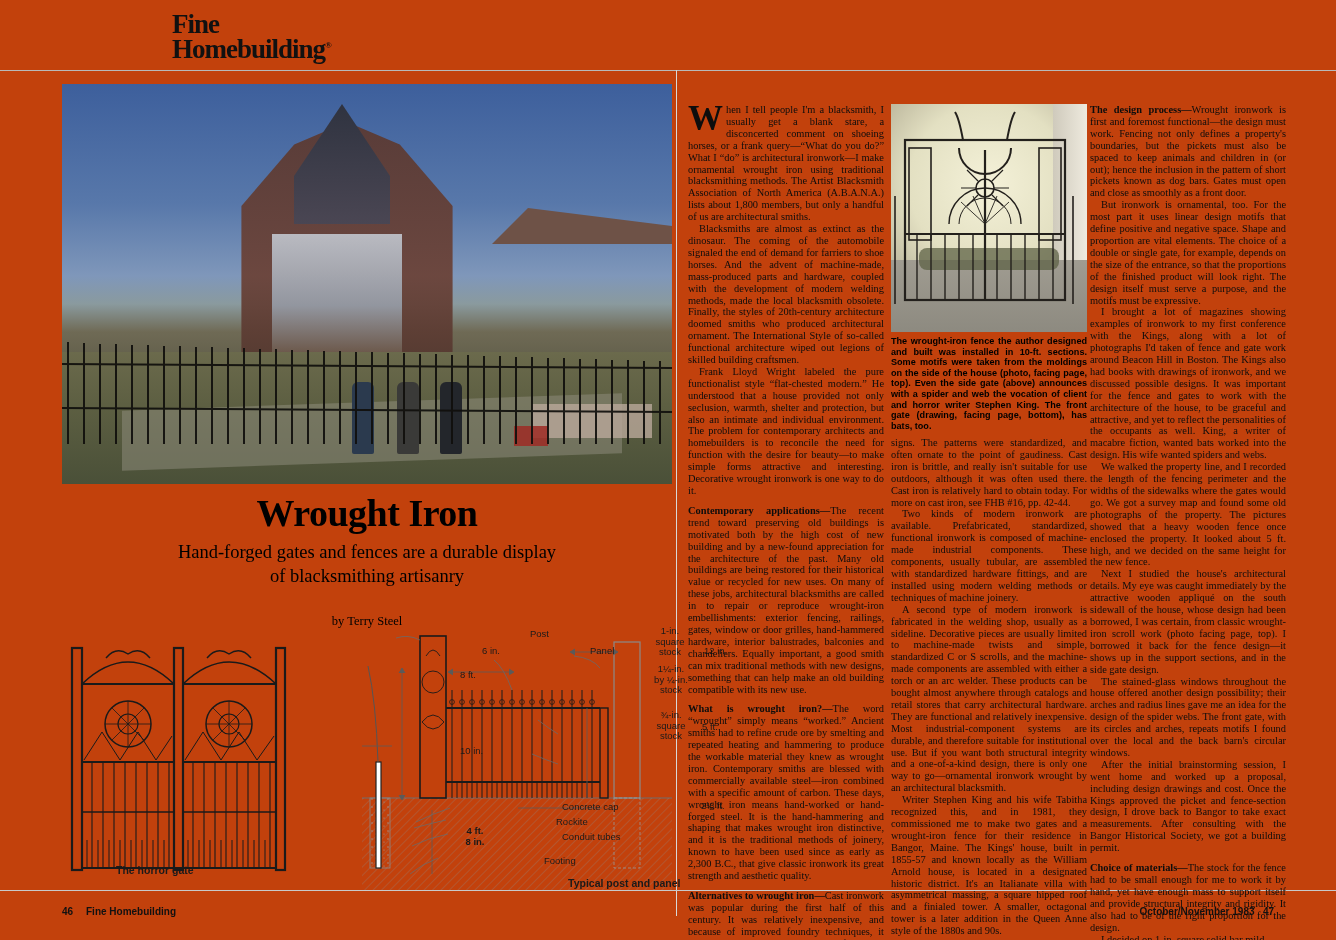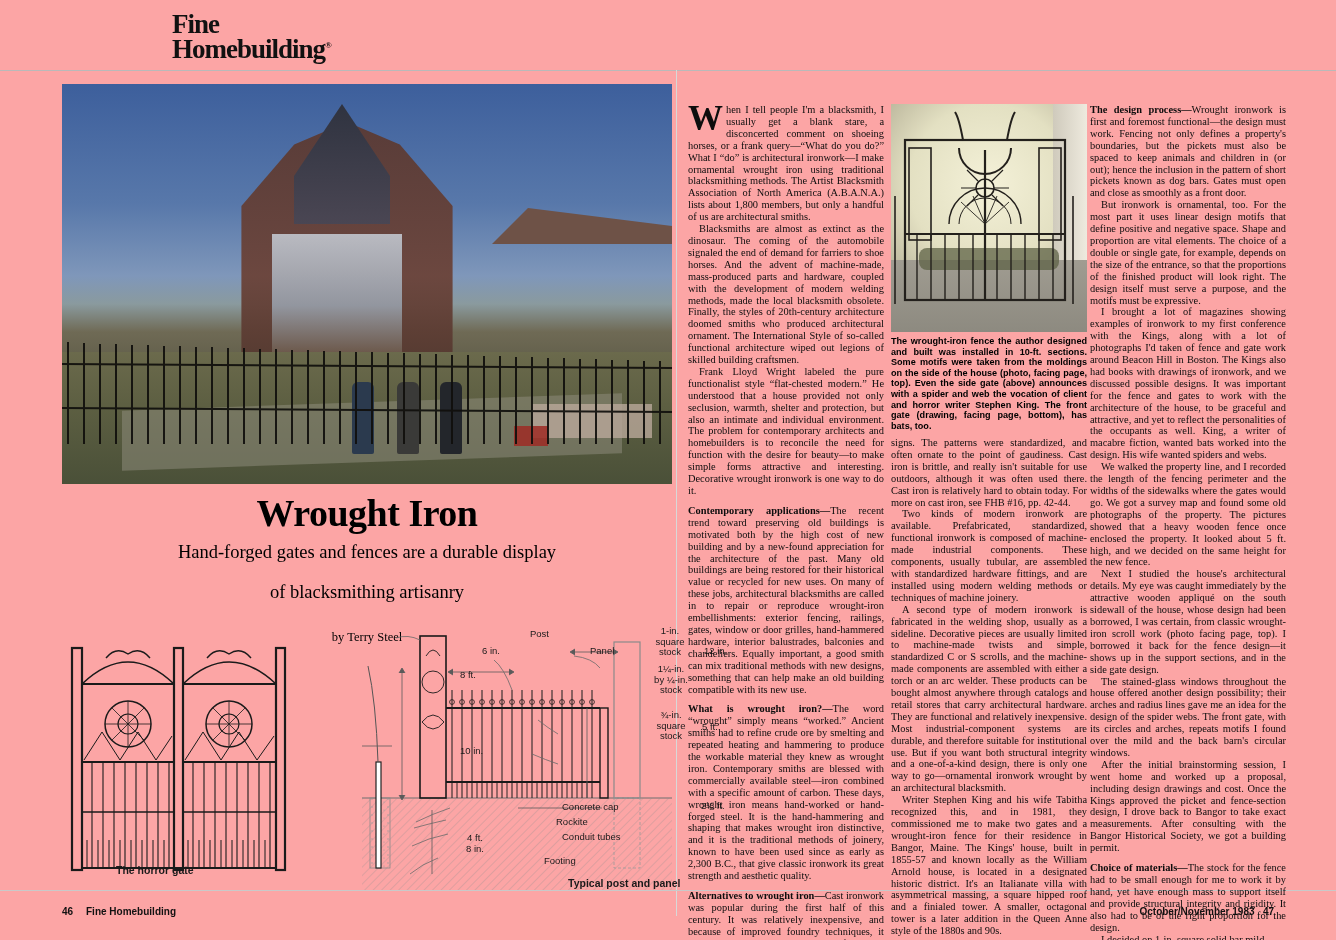--- a/index.html
+++ b/index.html
@@ -1,18 +1,18 @@
 <!DOCTYPE html>
 <html><head>
 <meta charset="utf-8">
 <style>
   html,body{margin:0;padding:0;background:#ffffff;}
   body{width:1336px;height:940px;overflow:hidden;
        font-family:"Liberation Serif",serif;color:#000;}
-  .page{position:relative;width:1336px;height:940px;background:#fca5a5;}
+  .page{position:relative;width:1336px;height:940px;background:#c2410c;}
 
   
   .masthead{position:absolute;left:172px;top:12px;width:220px;height:52px;}
   .masthead .line{font-family:"Liberation Serif",serif;font-weight:bold;
      letter-spacing:-1px;color:#111;line-height:0.92;}
   .masthead .l1{font-size:27px;}
   .masthead .l2{font-size:27px;}
   .masthead .reg{font-size:9px;vertical-align:super;font-weight:bold;}
 
   .rule-top{position:absolute;left:0;top:70px;width:1336px;height:1px;background:#b9b9b9;}
@@ -172,21 +172,21 @@
           <line x1="582" y1="27" x2="582" y2="110"></line>
             <line x1="598" y1="27" x2="598" y2="110"></line>
         </g>
       </g>
     </svg>
   </div>
 
   <div class="title-block">
     <div class="title">Wrought Iron</div>
     <div class="subtitle">Hand-forged gates and fences are a durable display</div>
-    <div class="subtitle" style="margin-top:16px">of blacksmithing artisanry</div>
+    <div class="subtitle" style="margin-top:0">of blacksmithing artisanry</div>
     <div class="byline">by Terry Steel</div>
   </div>
 
   <div class="drawing">
 
     <svg class="gate" width="300" height="278" viewBox="0 0 300 278">
       <g stroke="#1a1a1a" fill="none">
 
         <rect x="10" y="36" width="10" height="222" stroke-width="2.2"></rect>
         <rect x="112" y="36" width="9" height="222" stroke-width="2.2"></rect>
@@ -389,21 +389,21 @@
     <div class="dwg-label" style="left:420px;top:34px;text-align:right;">6 in.</div>
     <div class="dwg-label ctr" style="left:586px;top:52px;width:46px;white-space:pre;">1¼-in.
 by ¼-in.
 stock</div>
     <div class="dwg-label ctr" style="left:588px;top:98px;width:42px;white-space:pre;">¾-in.
 square
 stock</div>
     <div class="dwg-label" style="left:640px;top:110px;">5 ft.</div>
     <div class="dwg-label" style="left:398px;top:58px;">8 ft.</div>
     <div class="dwg-label" style="left:398px;top:134px;">10 in.</div>
-    <div class="dwg-label ctr" style="left:398px;top:221px;width:30px;white-space:pre;">4 ft.
+    <div class="dwg-label ctr" style="left:398px;top:214px;width:30px;white-space:pre;font-weight:bold;">4 ft.
 8 in.</div>
     <div class="dwg-label" style="left:604px;top:189px;margin-left:35px;">2½ ft.</div>
     <div class="dwg-label" style="left:500px;top:190px;">Concrete cap</div>
     <div class="dwg-label" style="left:494px;top:205px;">Rockite</div>
     <div class="dwg-label" style="left:500px;top:220px;">Conduit tubes</div>
     <div class="dwg-label" style="left:482px;top:244px;">Footing</div>
     <div class="dwg-label bold" style="left:506px;top:266px;">Typical post and panel</div>
   </div>
 
   <div class="rule-bottom"></div>
@@ -478,19 +478,19 @@
     <p>A second type of modern ironwork is fabricated in the welding shop, usually as a sideline. Decorative pieces are usually limited to machine-made twists and simple, standardized C or S scrolls, and the machine-made components are assembled with either a torch or an arc welder. These products can be bought almost anywhere through catalogs and retail stores that carry architectural hardware. They are functional and relatively inexpensive. Most industrial-component systems are durable, and therefore suitable for institutional use. But if you want both structural integrity and a one-of-a-kind design, there is only one way to go—ornamental ironwork wrought by an architectural blacksmith.</p>
     <p>Writer Stephen King and his wife Tabitha recognized this, and in 1981, they commissioned me to make two gates and a wrought-iron fence for their residence in Bangor, Maine. The Kings' house, built in 1855-57 and known locally as the William Arnold house, is located in a designated historic district. It's an Italianate villa with asymmetrical massing, a square hipped roof and a finialed tower. A smaller, octagonal tower is a later addition in the Queen Anne style of the 1880s and 90s.</p>
   </div>
 
   <div class="col c3">
     <p class="noind"><b class="run">The design process—</b><span>Wrought ironwork is first and foremost functional—the design must work. Fencing not only defines a property's boundaries, but the pickets must also be spaced to keep animals and children in (or out); hence the inclusion in the pattern of short pickets known as dog bars. Gates must open and close as smoothly as a front door.</span></p>
     <p>But ironwork is ornamental, too. For the most part it uses linear design motifs that define positive and negative space. Shape and proportion are vital elements. The choice of a double or single gate, for example, depends on the size of the entrance, so that the proportions of the finished product will look right. The design itself must serve a purpose, and the motifs must be expressive.</p>
     <p>I brought a lot of magazines showing examples of ironwork to my first conference with the Kings, along with a lot of photographs I'd taken of fence and gate work around Beacon Hill in Boston. The Kings also had books with drawings of ironwork, and we discussed possible designs. It was important for the fence and gates to work with the architecture of the house, to be graceful and attractive, and yet to reflect the personalities of the occupants as well. King, a writer of macabre fiction, wanted bats worked into the design. His wife wanted spiders and webs.</p>
     <p>We walked the property line, and I recorded the length of the fencing perimeter and the widths of the sidewalks where the gates would go. We got a survey map and found some old photographs of the property. The pictures showed that a heavy wooden fence once enclosed the property. It looked about 5 ft. high, and we decided on the same height for the new fence.</p>
     <p>Next I studied the house's architectural details. My eye was caught immediately by the attractive wooden appliqué on the south sidewall of the house, whose design had been borrowed, I was certain, from classic wrought-iron scroll work (photo facing page, top). I borrowed it back for the fence design—it shows up in the support sections, and in the side gate design.</p>
-    <p>The stained-glass windows throughout the house offered another design possibility; their arches and radius lines gave me an idea for the design of the spider webs. The front gate, with its circles and arches, repeats motifs I found over the mild and the back barn's circular windows.</p>
+    <p>The stained-glass windows throughout the house offered another design possibility; their arches and radius lines gave me an idea for the design of the spider webs. The front gate, with its circles and arches, repeats motifs I found over the local and the back barn's circular windows.</p>
     <p>After the initial brainstorming session, I went home and worked up a proposal, including design drawings and cost. Once the Kings approved the picket and fence-section design, I drove back to Bangor to take exact measurements. After consulting with the Bangor Historical Society, we got a building permit.</p>
     <p class="noind gap"><b class="run">Choice of materials—</b><span>The stock for the fence had to be small enough for me to work it by hand, yet have enough mass to support itself and provide structural integrity and rigidity. It also had to be of the right proportion for the design.</span></p>
     <p>I decided on 1-in. square solid bar mild</p>
   </div>
 
 </div>
 
 </body></html>

